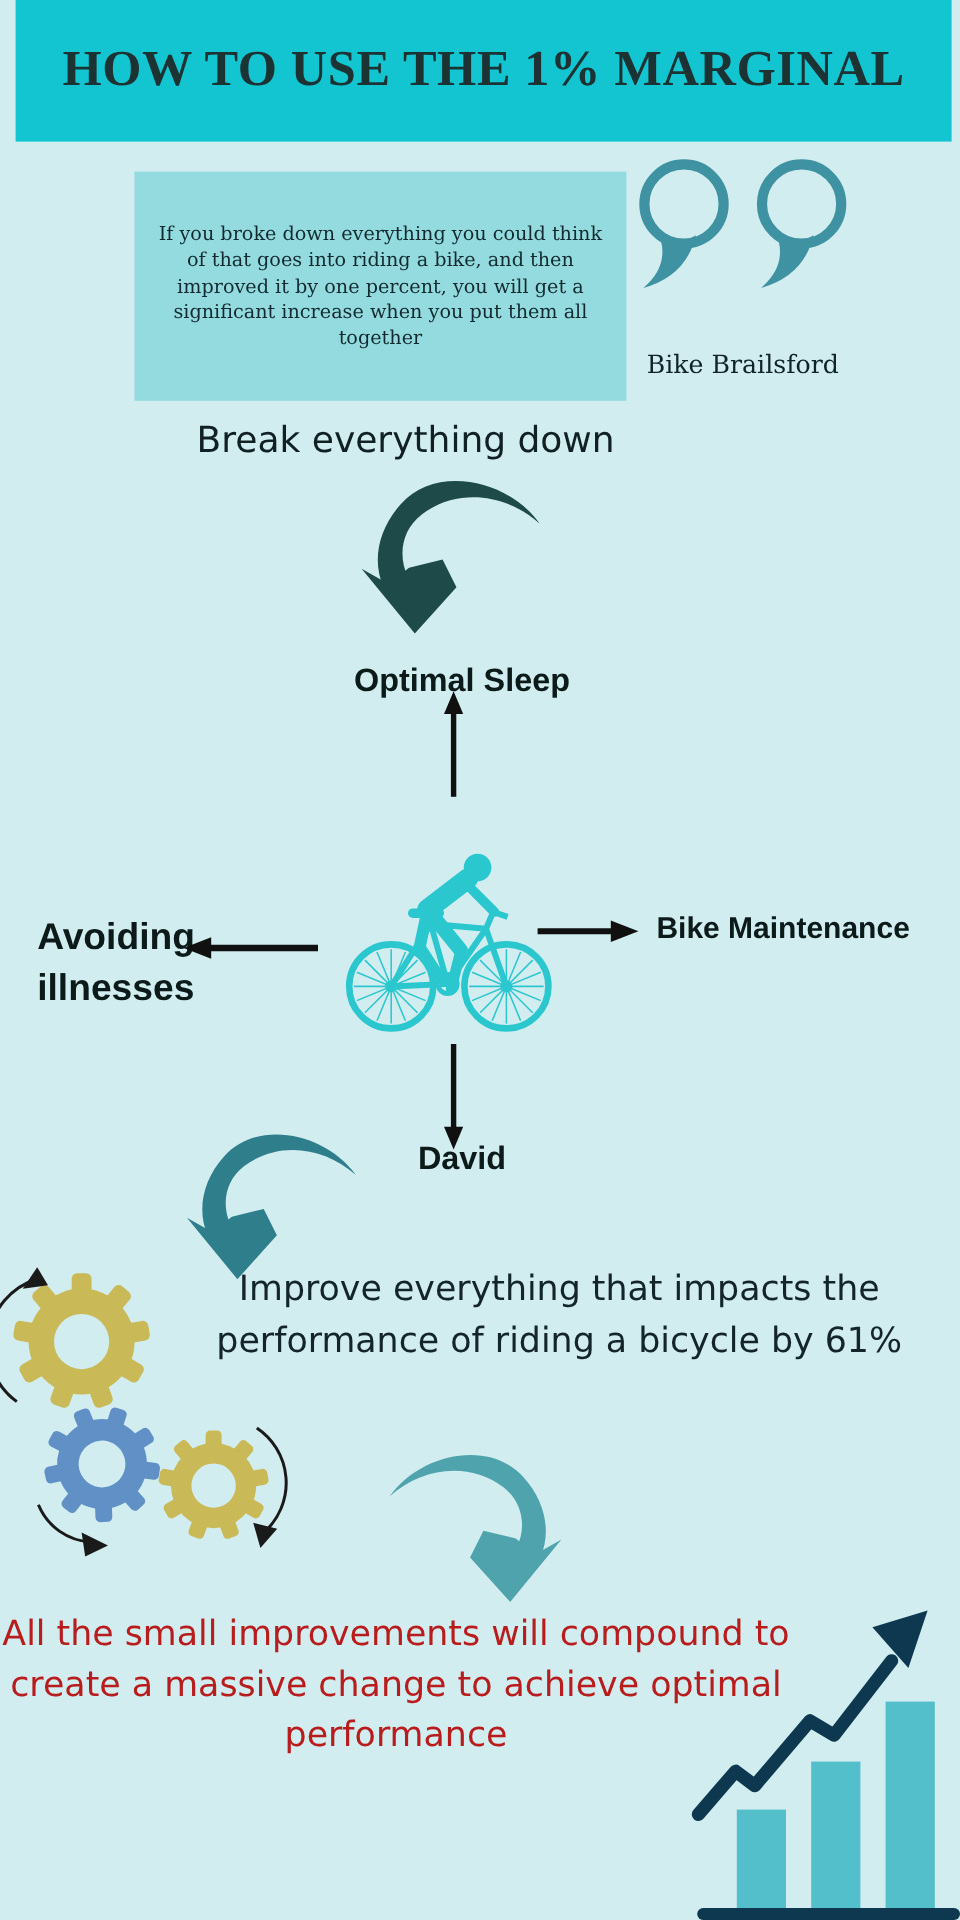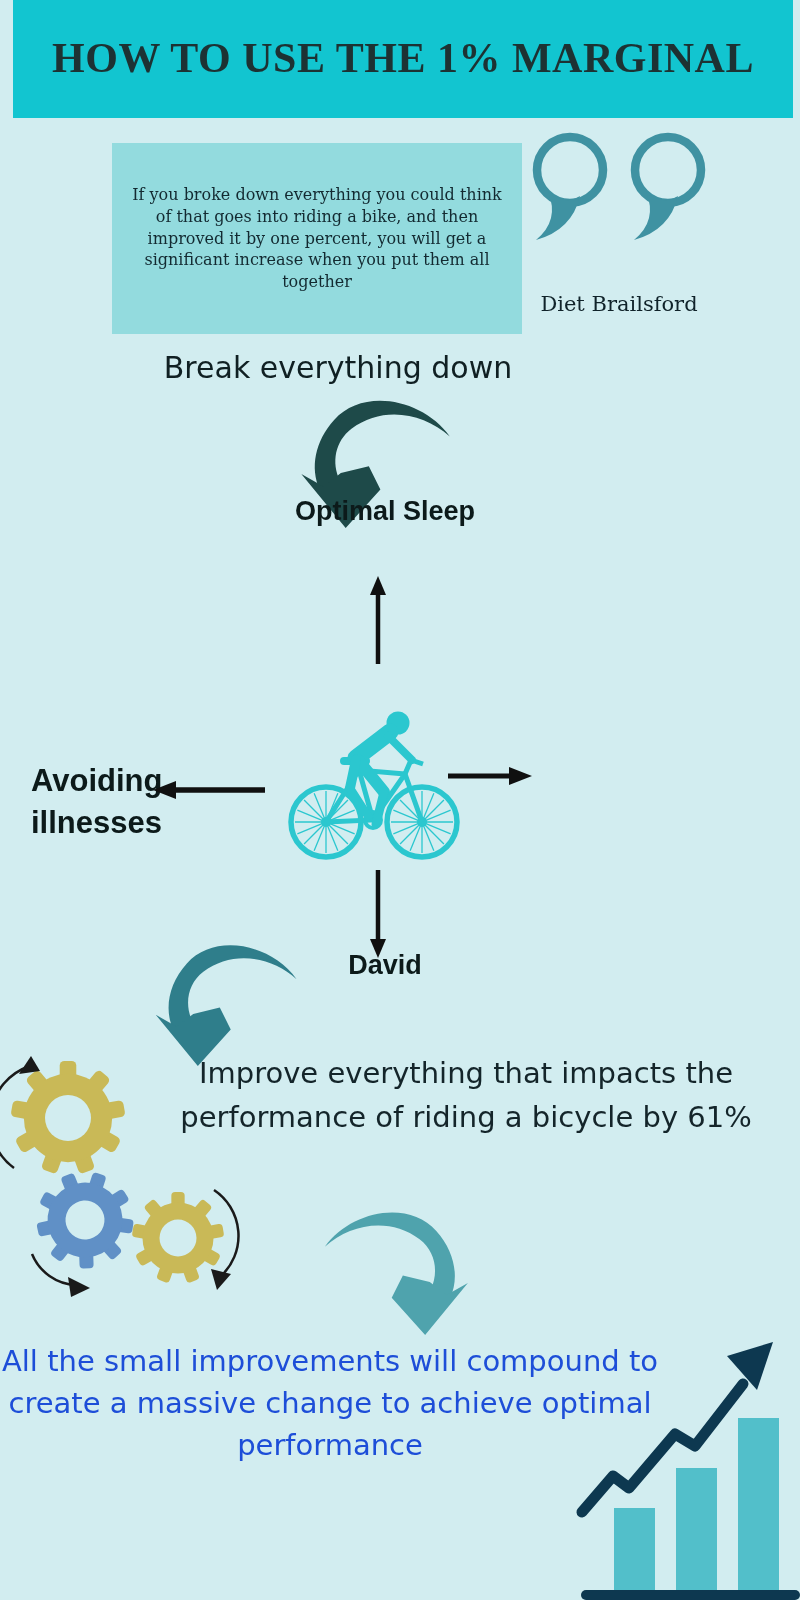--- a/index.html
+++ b/index.html
@@ -19,25 +19,25 @@
                 color:#132a31;text-align:center;width:100%;}
   .quote-icons{position:absolute;left:524px;top:128px;width:190px;height:118px;}
   .quote-author{position:absolute;left:524px;top:292px;width:190px;text-align:center;
                 font-family:"DejaVu Serif","Liberation Serif",serif;font-size:21px;color:#10232a;}
 
   
   .step1{position:absolute;left:0;top:350px;width:676px;text-align:center;font-size:30px;color:#102023;}
   .step2{position:absolute;left:146px;top:1052px;width:640px;text-align:center;font-size:29px;
          line-height:1.5;color:#14252a;}
   .step3{position:absolute;left:0;top:1340px;width:660px;text-align:center;font-size:29px;
-         line-height:1.45;color:#1d4ed8;}
+         line-height:1.45;color:#b91c1c;}
 
   
   .lbl{position:absolute;font-family:"Liberation Sans","DejaVu Sans",sans-serif;font-weight:700;color:#0c1a1a;}
-  .lbl-top{left:185px;top:496px;width:400px;text-align:center;font-size:27px;}
+  .lbl-top{left:185px;top:552px;width:400px;text-align:center;font-size:27px;}
   .lbl-right{left:547px;top:760px;width:230px;font-size:25px;}
   .lbl-left{left:31px;top:760px;width:150px;font-size:31px;line-height:1.35;}
   .lbl-bottom{left:185px;top:950px;width:400px;text-align:center;font-size:27px;}
 
   .abs{position:absolute;}
   svg{display:block;overflow:visible;}
 </style>
 </head>
 <body>
 
@@ -56,34 +56,35 @@
       <g stroke="#3f92a2" fill="none" stroke-width="8.5">
         <circle cx="46" cy="42" r="33"></circle>
         <circle cx="144" cy="42" r="33"></circle>
       </g>
       <g fill="#3f92a2">
         <path d="M24,64 Q36,92 12,112 Q48,102 56,68 Q40,78 24,64 Z"></path>
         <path d="M122,64 Q134,92 110,112 Q146,102 154,68 Q138,78 122,64 Z"></path>
       </g>
     </svg>
   </div>
-  <div class="quote-author">Diet Brailsford</div>
+  <div class="quote-author">Bike Brailsford</div>
 
   <div class="step1">Break everything down</div>
 
   <div class="abs" style="left:295px;top:393px;">
     <svg width="165" height="135" viewBox="0 0 170 140">
       <g fill="#1e4a49">
         <path d="M160,45 C132,6 70,-6 40,28 C20,50 15,78 25,100 L46,91 C37,72 41,50 58,37 C90,13 132,20 160,45 Z"></path>
         <polygon points="52,140 6,84 29,97 47,83 76,76 88,100"></polygon>
       </g>
     </svg>
   </div>
 
   <div class="lbl lbl-top">Optimal Sleep</div>
+  <div class="lbl lbl-right">Bike Maintenance</div>
   <div class="lbl lbl-left">Avoiding illnesses</div>
   <div class="lbl lbl-bottom">David</div>
 
   <div class="abs" style="left:369px;top:576px;">
     <svg width="18" height="88" viewBox="0 0 18 88">
       <line x1="9" y1="88" x2="9" y2="16" stroke="#101010" stroke-width="4.5"></line>
       <polygon points="9,0 1,19 17,19" fill="#101010"></polygon>
     </svg>
   </div>
   <div class="abs" style="left:369px;top:870px;">

